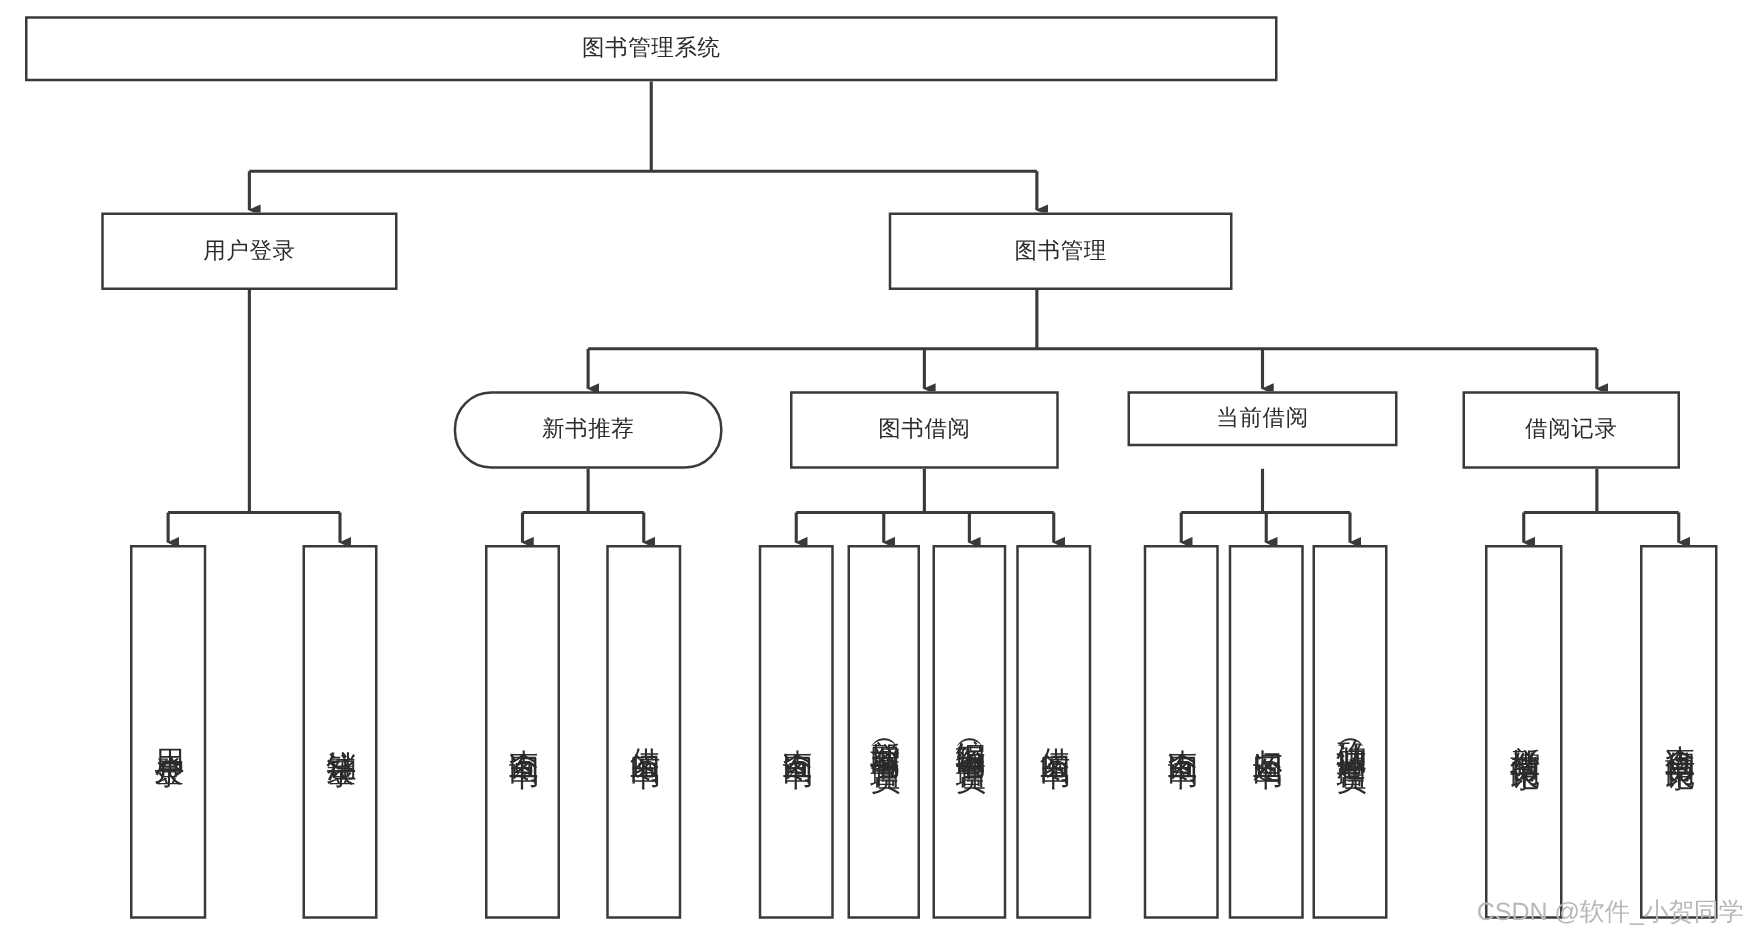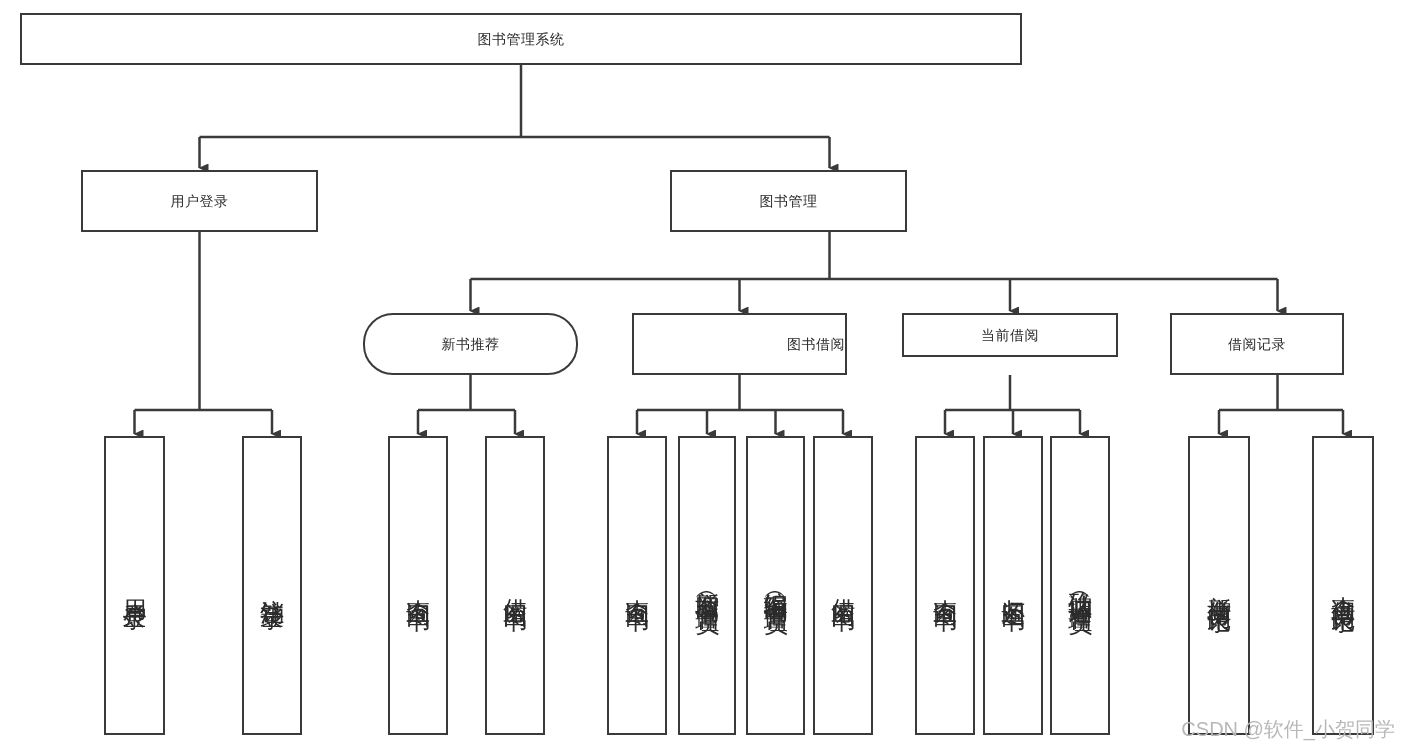--- a/index.html
+++ b/index.html
@@ -33,21 +33,21 @@
     overflow: hidden;
   }
   .node-label {
     color: #2b2b2b;
     line-height: 1.18;
     text-align: center;
     white-space: nowrap;
     letter-spacing: 0.5px;
   }
   .node-box.horizontal .node-label {
-    font-size: 14px;
+    font-size: 18px;
   }
   .node-box.vertical {
     align-items: flex-start;
     padding-top: 0;
   }
   .node-box.vertical .node-label {
     writing-mode: vertical-rl;
     text-orientation: upright;
     font-size: 24px;
     letter-spacing: 3px;
@@ -117,27 +117,27 @@
         <line x1="1343" y1="410" x2="1343" y2="434" stroke="#3a3a3a" stroke-width="2.5" marker-end="url(#arrowhead)"></line>
       </g>
   </svg>
   <div id="nodes-layer">
       <div class="node-box horizontal" style="left: 20px; top: 13px; width: 1002px; height: 52px;">
         <span class="node-label">图书管理系统</span>
       </div>
       <div class="node-box horizontal" style="left: 81px; top: 170px; width: 237px; height: 62px;">
         <span class="node-label">用户登录</span>
       </div>
-      <div class="node-box horizontal" style="left: 670px; top: 170px; width: 237px; height: 62px;">
+      <div class="node-box horizontal" style="left: 711px; top: 170px; width: 275px; height: 62px;">
         <span class="node-label">图书管理</span>
       </div>
       <div class="node-box horizontal" style="left: 363px; top: 313px; width: 215px; height: 62px; border-radius: 30px;">
         <span class="node-label">新书推荐</span>
       </div>
-      <div class="node-box horizontal" style="left: 632px; top: 313px; width: 215px; height: 62px; justify-content: flex-end;">
+      <div class="node-box horizontal" style="left: 632px; top: 313px; width: 215px; height: 62px;">
         <span class="node-label">图书借阅</span>
       </div>
       <div class="node-box horizontal" style="left: 902px; top: 313px; width: 216px; height: 44px;">
         <span class="node-label">当前借阅</span>
       </div>
       <div class="node-box horizontal" style="left: 1170px; top: 313px; width: 174px; height: 62px;">
         <span class="node-label">借阅记录</span>
       </div>
       <div class="node-box vertical" style="left: 104px; top: 436px; width: 61px; height: 299px; align-items: center;">
         <span class="node-label">用户登录</span>

